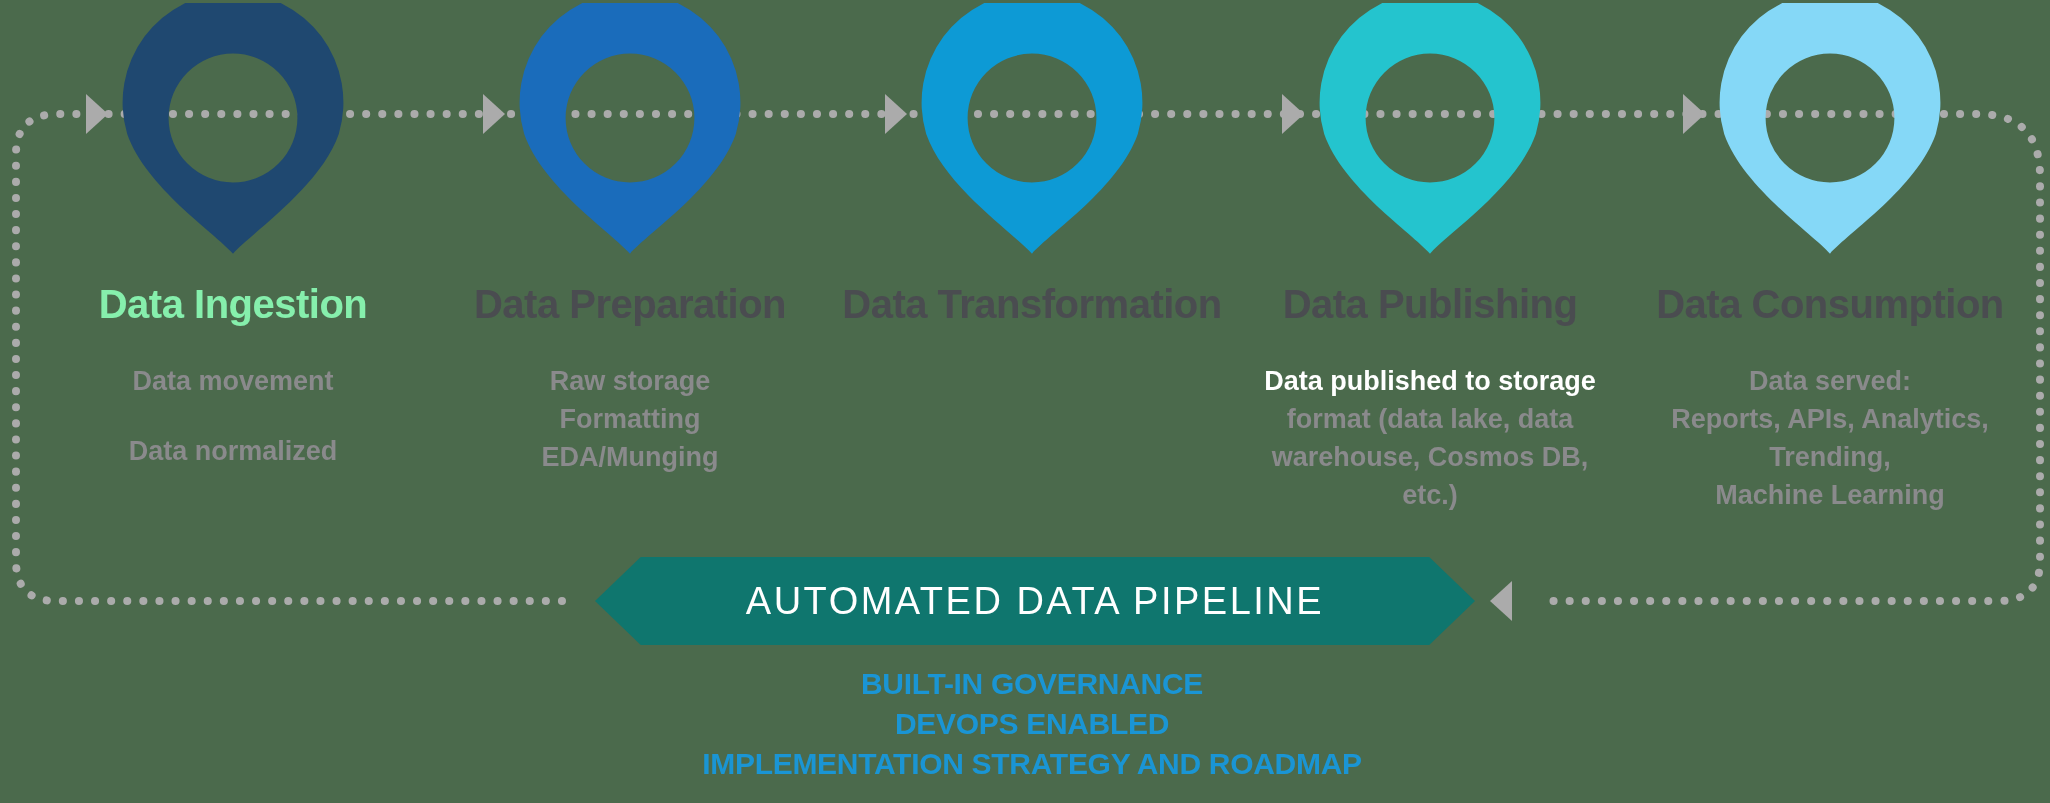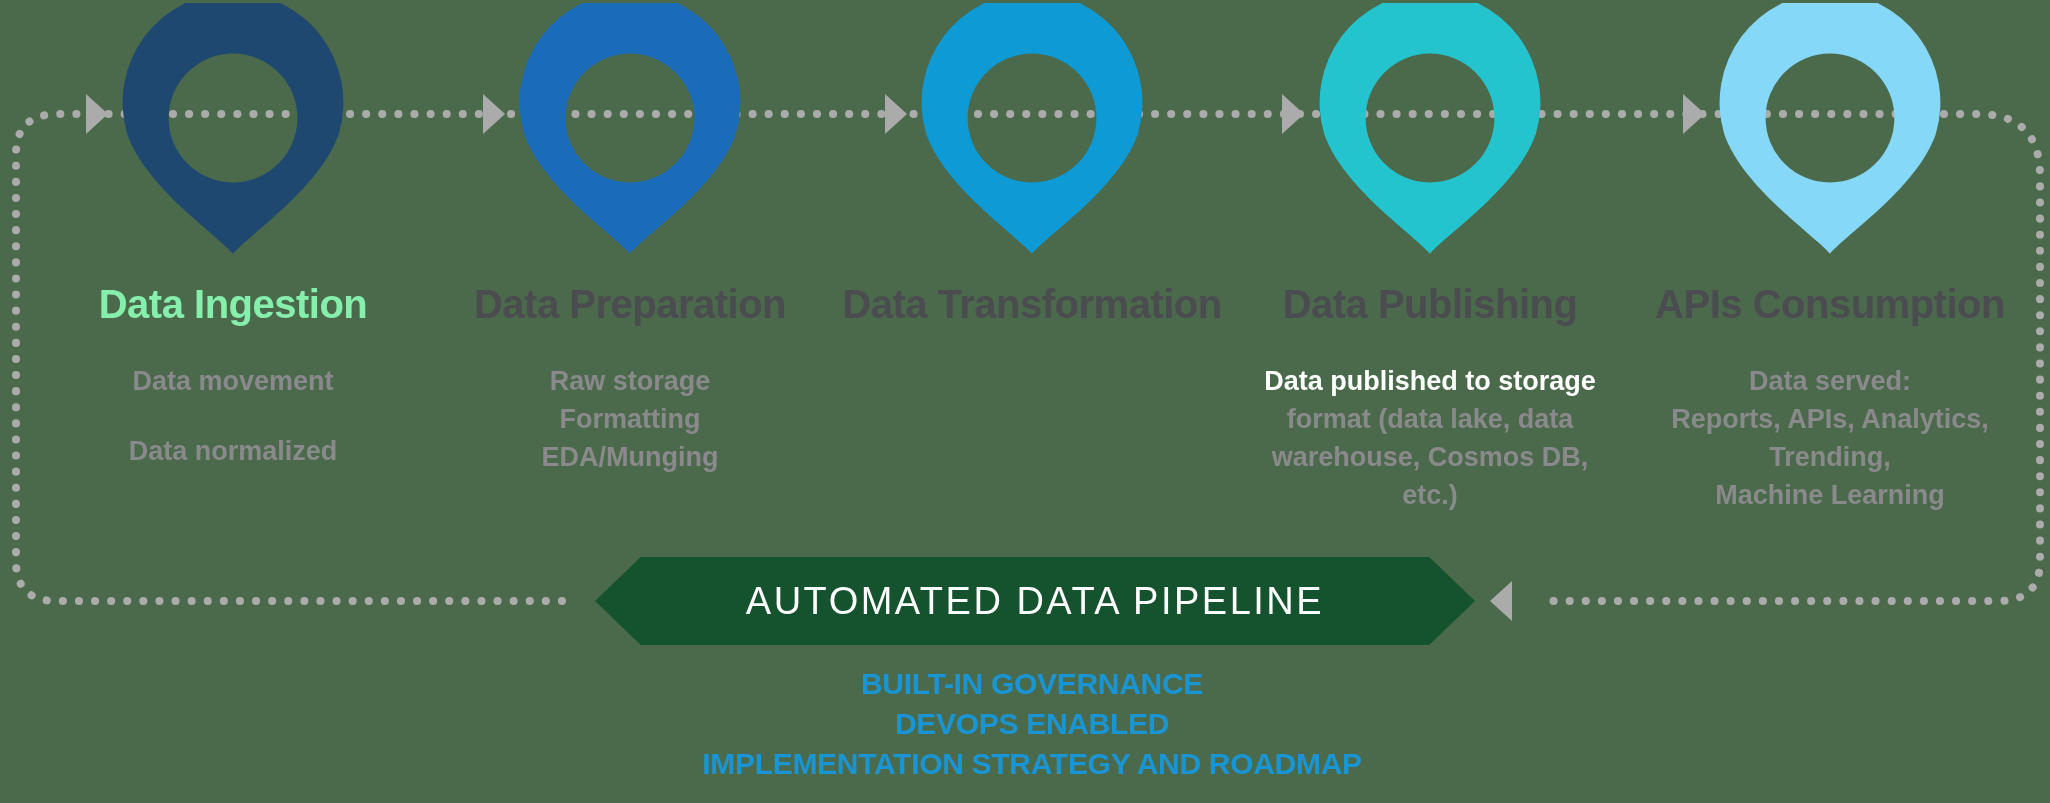--- a/index.html
+++ b/index.html
@@ -42,21 +42,21 @@
   <svg class="loop" viewBox="0 0 2050 803">
     <path d="M 562,601 L 56,601 Q 16,601 16,561 L 16,154 Q 16,114 58,114 L 1978,114 Q 2040,114 2040,176 L 2040,561 Q 2040,601 1998,601 L 1546,601" fill="none" stroke="#ABABAB" stroke-width="8" stroke-dasharray="0.1 16" stroke-linecap="round"></path>
     <polygon class="arrow" points="86,94 108,114 86,134" fill="#ABABAB"></polygon>
     <polygon class="arrow" points="483,94 505,114 483,134" fill="#ABABAB"></polygon>
     <polygon class="arrow" points="885,94 907,114 885,134" fill="#ABABAB"></polygon>
     <polygon class="arrow" points="1282,94 1304,114 1282,134" fill="#ABABAB"></polygon>
     <polygon class="arrow" points="1683,94 1705,114 1683,134" fill="#ABABAB"></polygon>
     <polygon class="arrow" points="1512,581 1490,601 1512,621" fill="#ABABAB"></polygon>
   </svg>
 
-  <div class="banner" style="background: #14532d;">
+  <div class="banner" style="background: #0f766e;">
     <div class="banner-label" style="color: rgb(255, 255, 255);">AUTOMATED DATA PIPELINE</div>
   </div>
 
   <div class="captions" style="color: rgb(26, 149, 212);">
     <div class="caption-line">BUILT-IN GOVERNANCE</div>
     <div class="caption-line">DEVOPS ENABLED</div>
     <div class="caption-line">IMPLEMENTATION STRATEGY AND ROADMAP</div>
   </div>
 
   <div class="stage" style="left: 33px;">
@@ -104,21 +104,21 @@
         <div class="sub-line" style="color: rgb(138, 138, 140);">warehouse, Cosmos DB,</div>
         <div class="sub-line" style="color: rgb(138, 138, 140);">etc.)</div>
       </div>
   </div>
 
   <div class="stage" style="left: 1630px;">
     <svg class="pin" viewBox="0 0 100 110">
       <path class="pin-path" fill-rule="evenodd" d="M50,109 C42,100 12,80 4,57 A48,48 0 1 1 96,57 C88,80 58,100 50,109 Z
                M78,50 A28,28 0 1 0 22,50 A28,28 0 1 0 78,50 Z" fill="#85D8F7"></path>
     </svg>
-    <div class="title" style="color: rgb(74, 76, 80);">APIs Consumption</div>
+    <div class="title" style="color: rgb(74, 76, 80);">Data Consumption</div>
     <div class="subs">
         <div class="sub-line" style="color: rgb(138, 138, 140);">Data served:</div>
         <div class="sub-line" style="color: rgb(138, 138, 140);">Reports, APIs, Analytics,</div>
         <div class="sub-line" style="color: rgb(138, 138, 140);">Trending,</div>
         <div class="sub-line" style="color: rgb(138, 138, 140);">Machine Learning</div>
       </div>
   </div>
 </div>
 
 </body></html>

